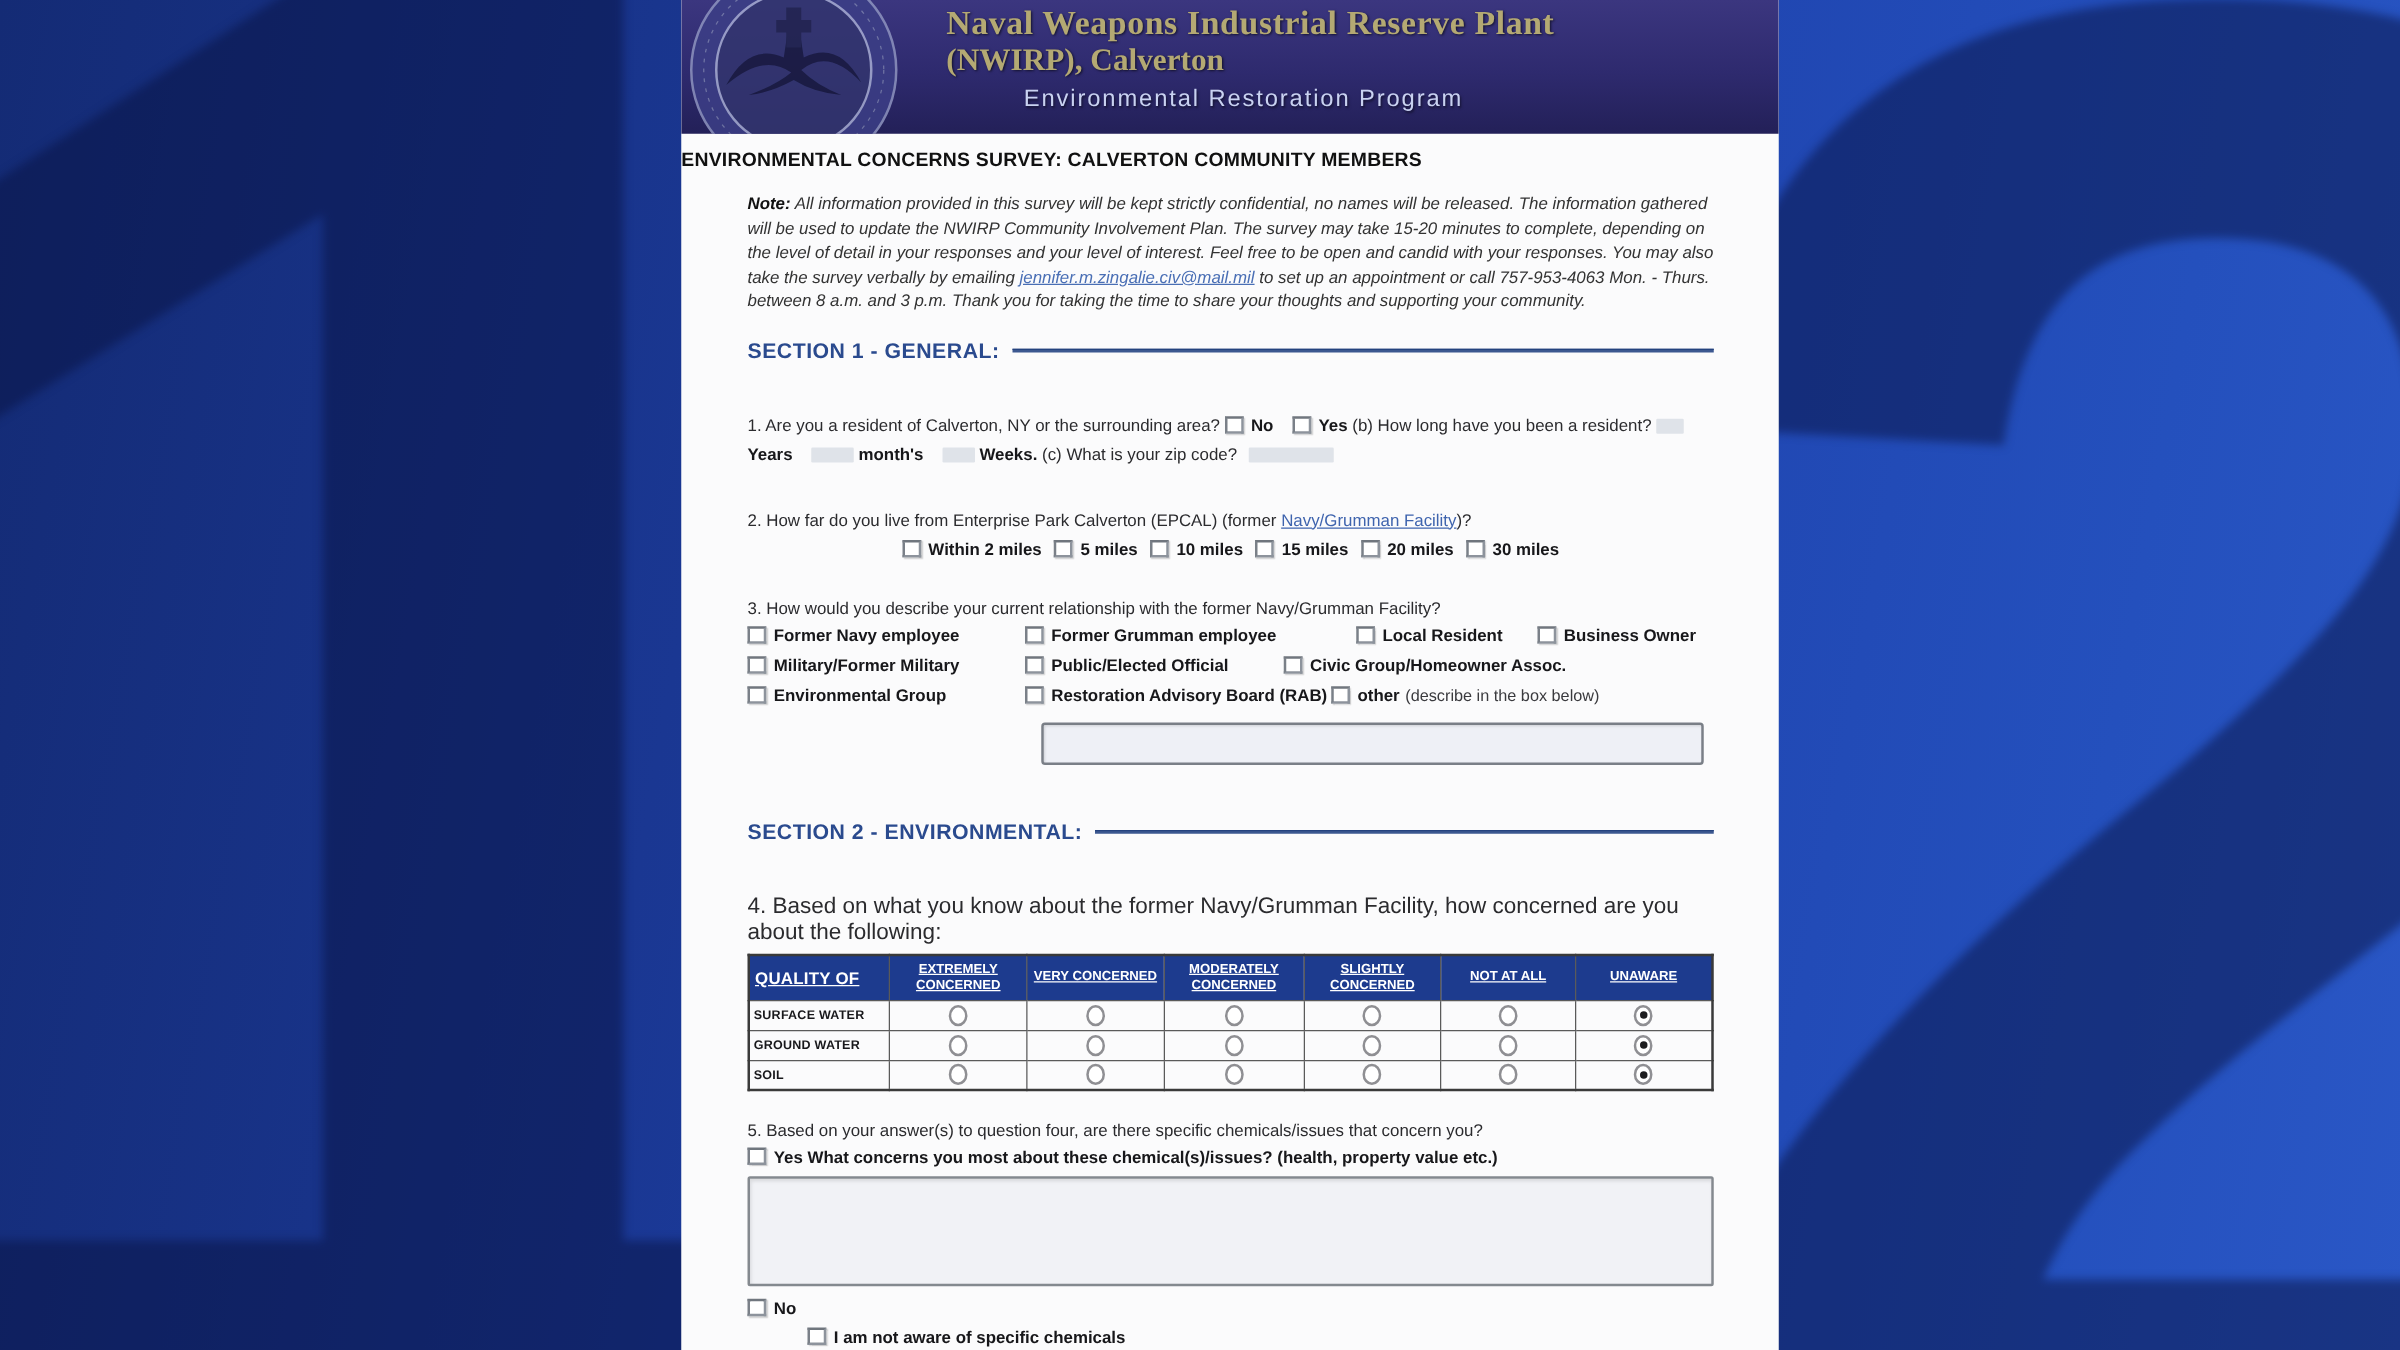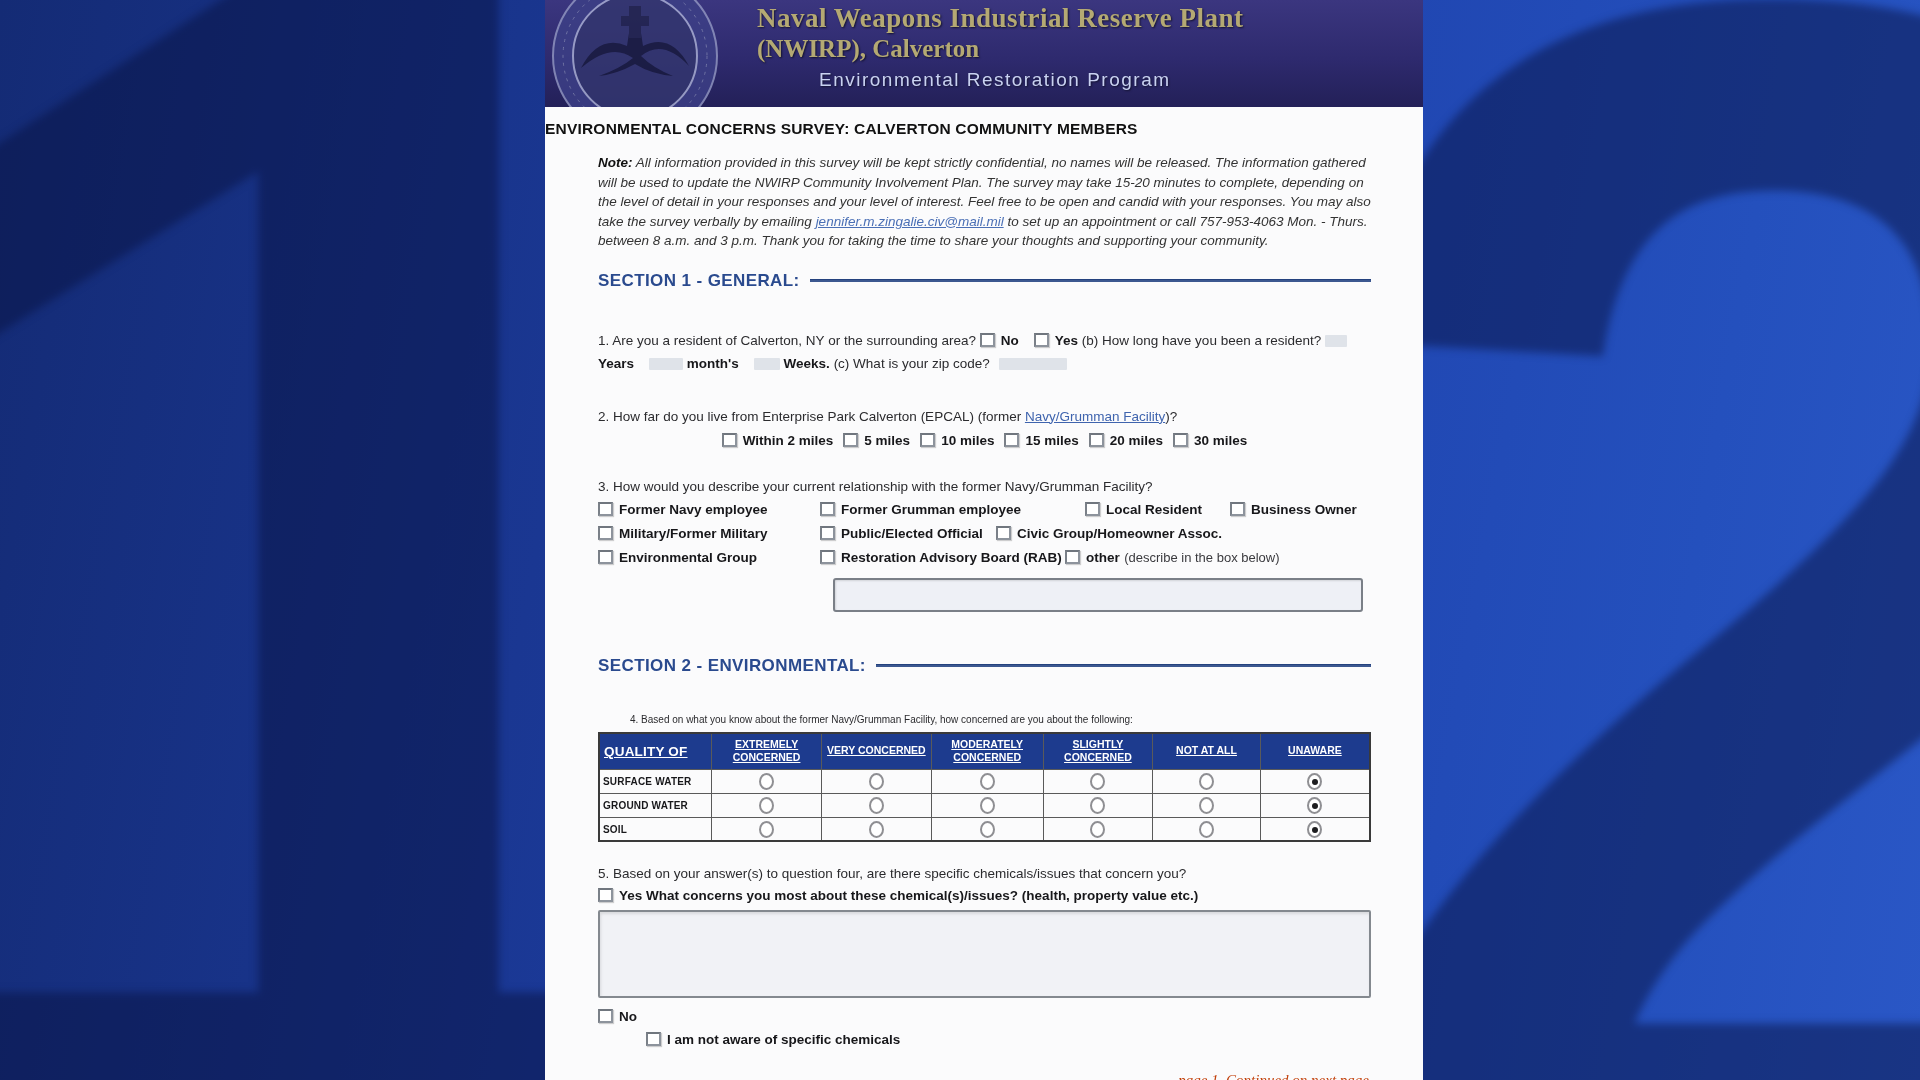--- a/index.html
+++ b/index.html
@@ -64,29 +64,29 @@
     box-shadow:1px 1px 1px rgba(0,0,0,.18); vertical-align:-2px; margin-right:6px; cursor:pointer;
   }
   .blank { display:inline-block; height:12px; background:#dfe3e9; vertical-align:-2px; border-radius:1px; cursor:text; }
   .bw20{width:22px;} .bw30{width:34px;} .bw25{width:26px;} .bw65{width:68px; margin-left:6px;}
 
   .optrow { display:flex; margin-top:7px; align-items:center; }
   .optrow .opt { white-space:nowrap; }
   .gap22 { gap:10px;justify-content:center; }
   .q3row { display:flex; margin-top:6px; align-items:center; }
   .q3row .opt { white-space:nowrap; }
-  .w222{width:222px;} .w265{width:265px;} .w145{width:145px;} .w207{width:176px;} .w245{width:245px;}
+  .w222{width:222px;} .w265{width:265px;} .w145{width:145px;} .w207{width:207px;} .w245{width:245px;}
   .hint { font-size:13px; color:#3a3a3e; }
 
   .describe-box {
     margin:12px 0 0 235px; width:530px; height:34px; background:#eef0f6;
     border:2px solid #7a7f87; border-radius:3px; box-shadow:inset 1px 1px 2px rgba(0,0,0,.12); cursor:text;
   }
 
-  .q4text { margin-top:38px; font-size:10px;margin-left:32px; }
+  .q4text { margin-top:38px; font-size:18px; }
   table.concern { margin-top:7px; width:773px; border-collapse:collapse; border:2px solid #3a3a3a; }
   table.concern th, table.concern td { border:1px solid #5a5a5a; }
   th.qual {
     background:#1d3b8e; color:#fff; text-align:left; font-size:13.5px;
     padding:6px 4px; text-decoration:underline; letter-spacing:.2px;
   }
   th.chd {
     background:#1d3b8e; color:#fff; font-size:10.5px; line-height:1.3;
     padding:4px 2px; text-decoration:underline; border-left:1px solid rgba(255,255,255,.45);
   }

